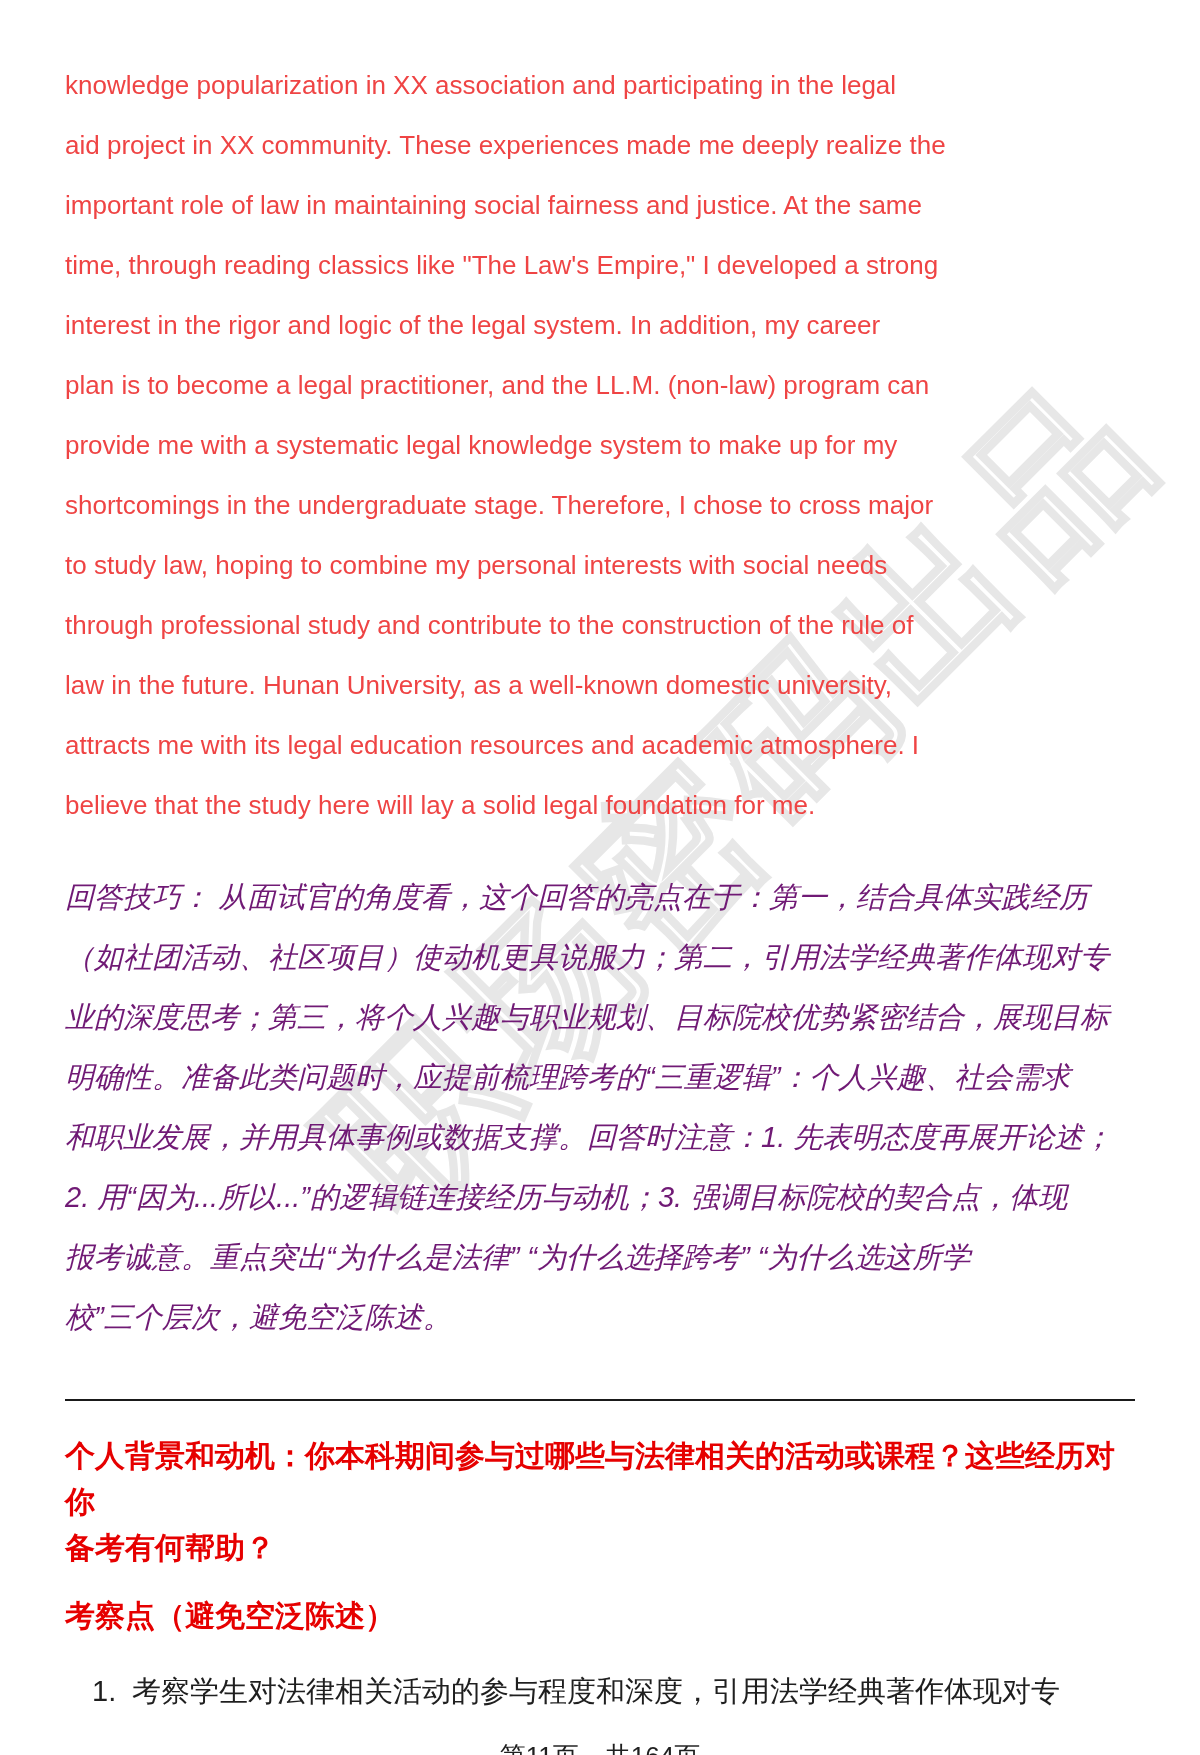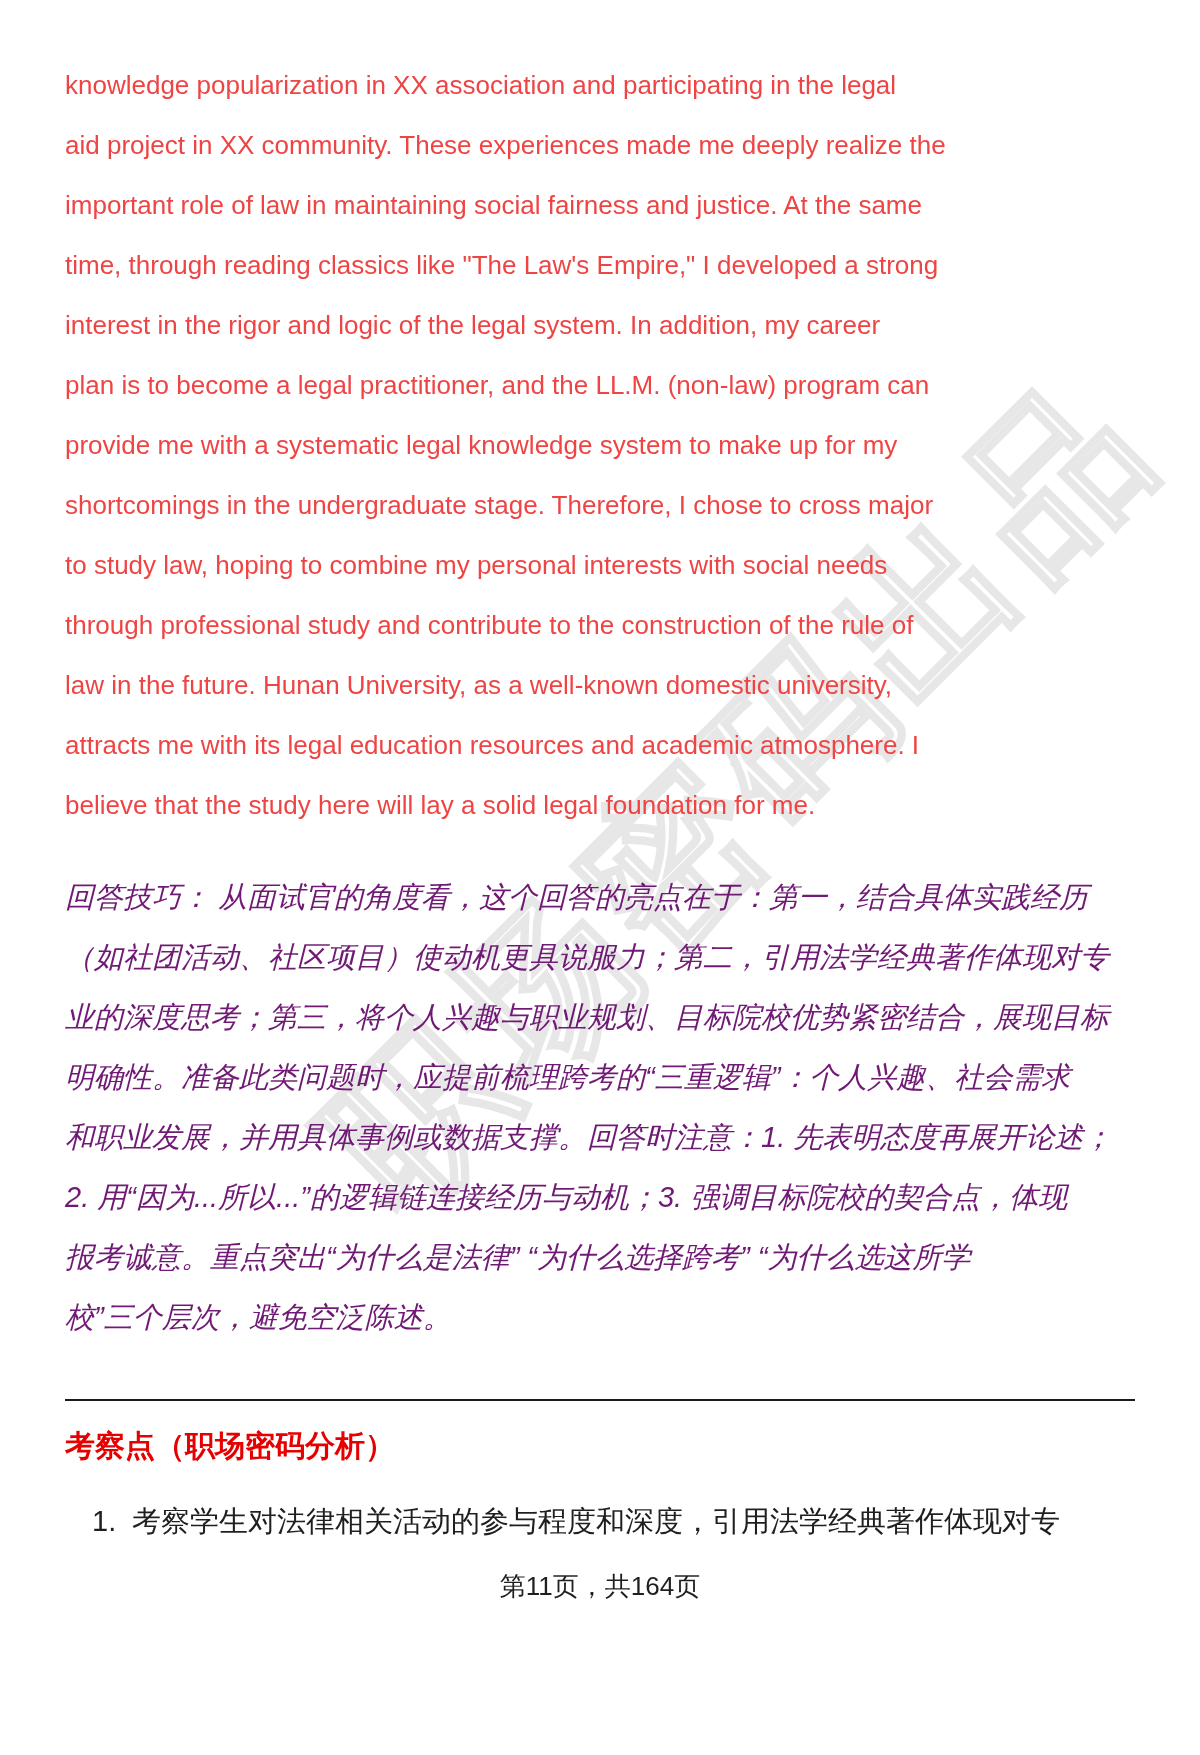--- a/index.html
+++ b/index.html
@@ -114,22 +114,24 @@
 （如社团活动、社区项目）使动机更具说服力；第二，引用法学经典著作体现对专
 业的深度思考；第三，将个人兴趣与职业规划、目标院校优势紧密结合，展现目标
 明确性。准备此类问题时，应提前梳理跨考的“三重逻辑”：个人兴趣、社会需求
 和职业发展，并用具体事例或数据支撑。回答时注意：1. 先表明态度再展开论述；
 2. 用“因为...所以...”的逻辑链连接经历与动机；3. 强调目标院校的契合点，体现
 报考诚意。重点突出“为什么是法律” “为什么选择跨考” “为什么选这所学
 校”三个层次，避免空泛陈述。</p>
 
     <div class="divider"></div>
 
+    <h2 class="red-heading question-heading">个人背景和动机：你本科期间参与过哪些与法律相关的活动或课程？这些经历对你
+备考有何帮助？</h2>
 
-    <h3 class="red-heading exam-points-heading">考察点（职场密码分析）</h3>
+    <h3 class="red-heading exam-points-heading">考察点（避免空泛陈述）</h3>
 
     <div class="list-item">
       <span class="list-num">1.</span>
       <span class="list-text">考察学生对法律相关活动的参与程度和深度，引用法学经典著作体现对专</span>
     </div>
 
     <div class="footer">第11页，共164页</div>
 
   </div>
 </div>

